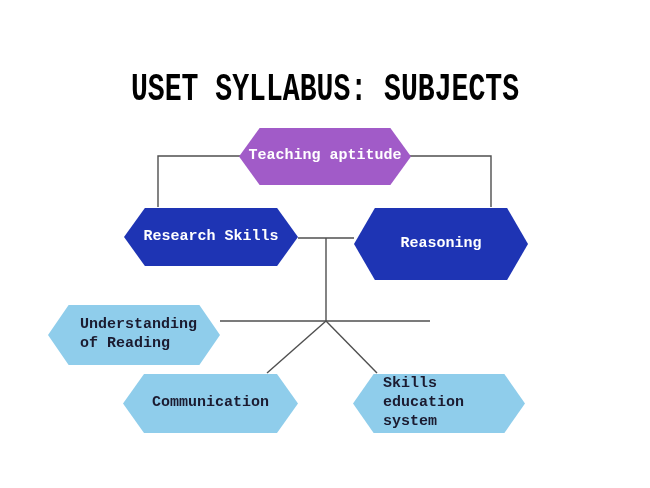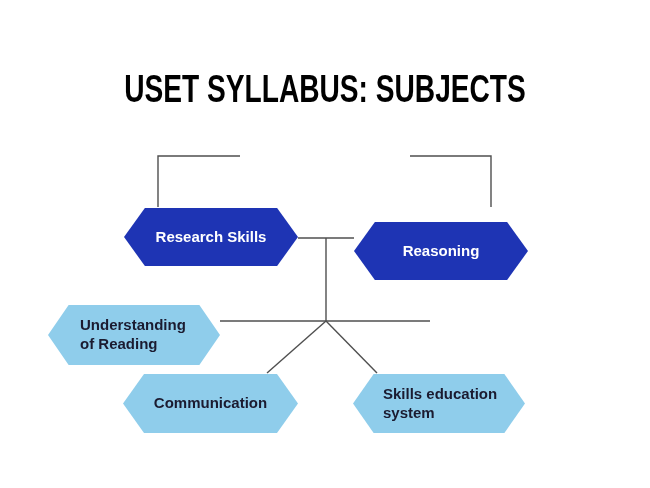--- a/index.html
+++ b/index.html
@@ -5,21 +5,21 @@
   html, body {
     margin: 0;
     padding: 0;
     background: #ffffff;
   }
   .canvas {
     position: relative;
     width: 650px;
     height: 488px;
     background: var(--background, #ffffff);
-    font-family: Liberation Sans, sans-serif;
+    font-family: Liberation Mono, monospace;
     overflow: hidden;
   }
   .title {
     position: absolute;
     left: 0;
     top: 68px;
     width: 650px;
     text-align: center;
     font-size: 38px;
     font-weight: 700;
@@ -44,21 +44,21 @@
     font-weight: 700;
     line-height: 1.25;
     box-sizing: border-box;
   }
   .hex.purple     { background: var(--purple, #a15bc8);     color: var(--light-label-text, #fff); }
   .hex.dark-blue  { background: var(--dark-blue, #1e34b4);  color: var(--light-label-text, #fff); justify-content: center; }
   .hex.light-blue { background: var(--light-blue, #8fcdeb); color: var(--dark-label-text, #1b1b30); }
 
   #hex-teaching-aptitude        { left: 239px; top: 128px; width: 172px; height: 57px; }
   #hex-research-skills          { left: 124px; top: 208px; width: 174px; height: 58px; }
-  #hex-reasoning                { left: 354px; top: 208px; width: 174px; height: 58px; margin-top: 14px; }
+  #hex-reasoning                { left: 354px; top: 208px; width: 174px; height: 72px; }
   #hex-understanding-of-reading { left: 48px;  top: 290px; width: 172px; height: 60px;
                                   justify-content: flex-start; padding-left: 32px; margin-top: 15px; }
   #hex-understanding-of-reading .hex-label { max-width: 110px; }
   #hex-data-interpretation      { left: 430px; top: 292px; width: 167px; height: 56px; }
   #hex-communication            { left: 123px; top: 374px; width: 175px; height: 59px; }
   #hex-higher-education-system  { left: 353px; top: 374px; width: 172px; height: 59px;
                                   justify-content: flex-start; padding-left: 30px; }
   #hex-higher-education-system .hex-label { max-width: 125px; }
 </style>
 </head>
@@ -71,20 +71,23 @@
   <svg class="connector-layer" width="650" height="488" viewBox="0 0 650 488" fill="none" stroke="#4f4f4f" stroke-width="1.4">
     <path d="M240 156 H158 V207"></path>
     <path d="M410 156 H491 V207"></path>
     <path d="M298 238 H354"></path>
     <path d="M326 238 V321"></path>
     <path d="M220 321 H430"></path>
     <path d="M326 321 L267 373"></path>
     <path d="M326 321 L377 373"></path>
   </svg>
 
+  <div class="hex purple" id="hex-teaching-aptitude">
+    <span class="hex-label">Teaching aptitude</span>
+  </div>
 
   <div class="hex dark-blue" id="hex-research-skills">
     <span class="hex-label">Research Skills</span>
   </div>
 
   <div class="hex dark-blue" id="hex-reasoning">
     <span class="hex-label">Reasoning</span>
   </div>
 
   <div class="hex light-blue" id="hex-understanding-of-reading">

